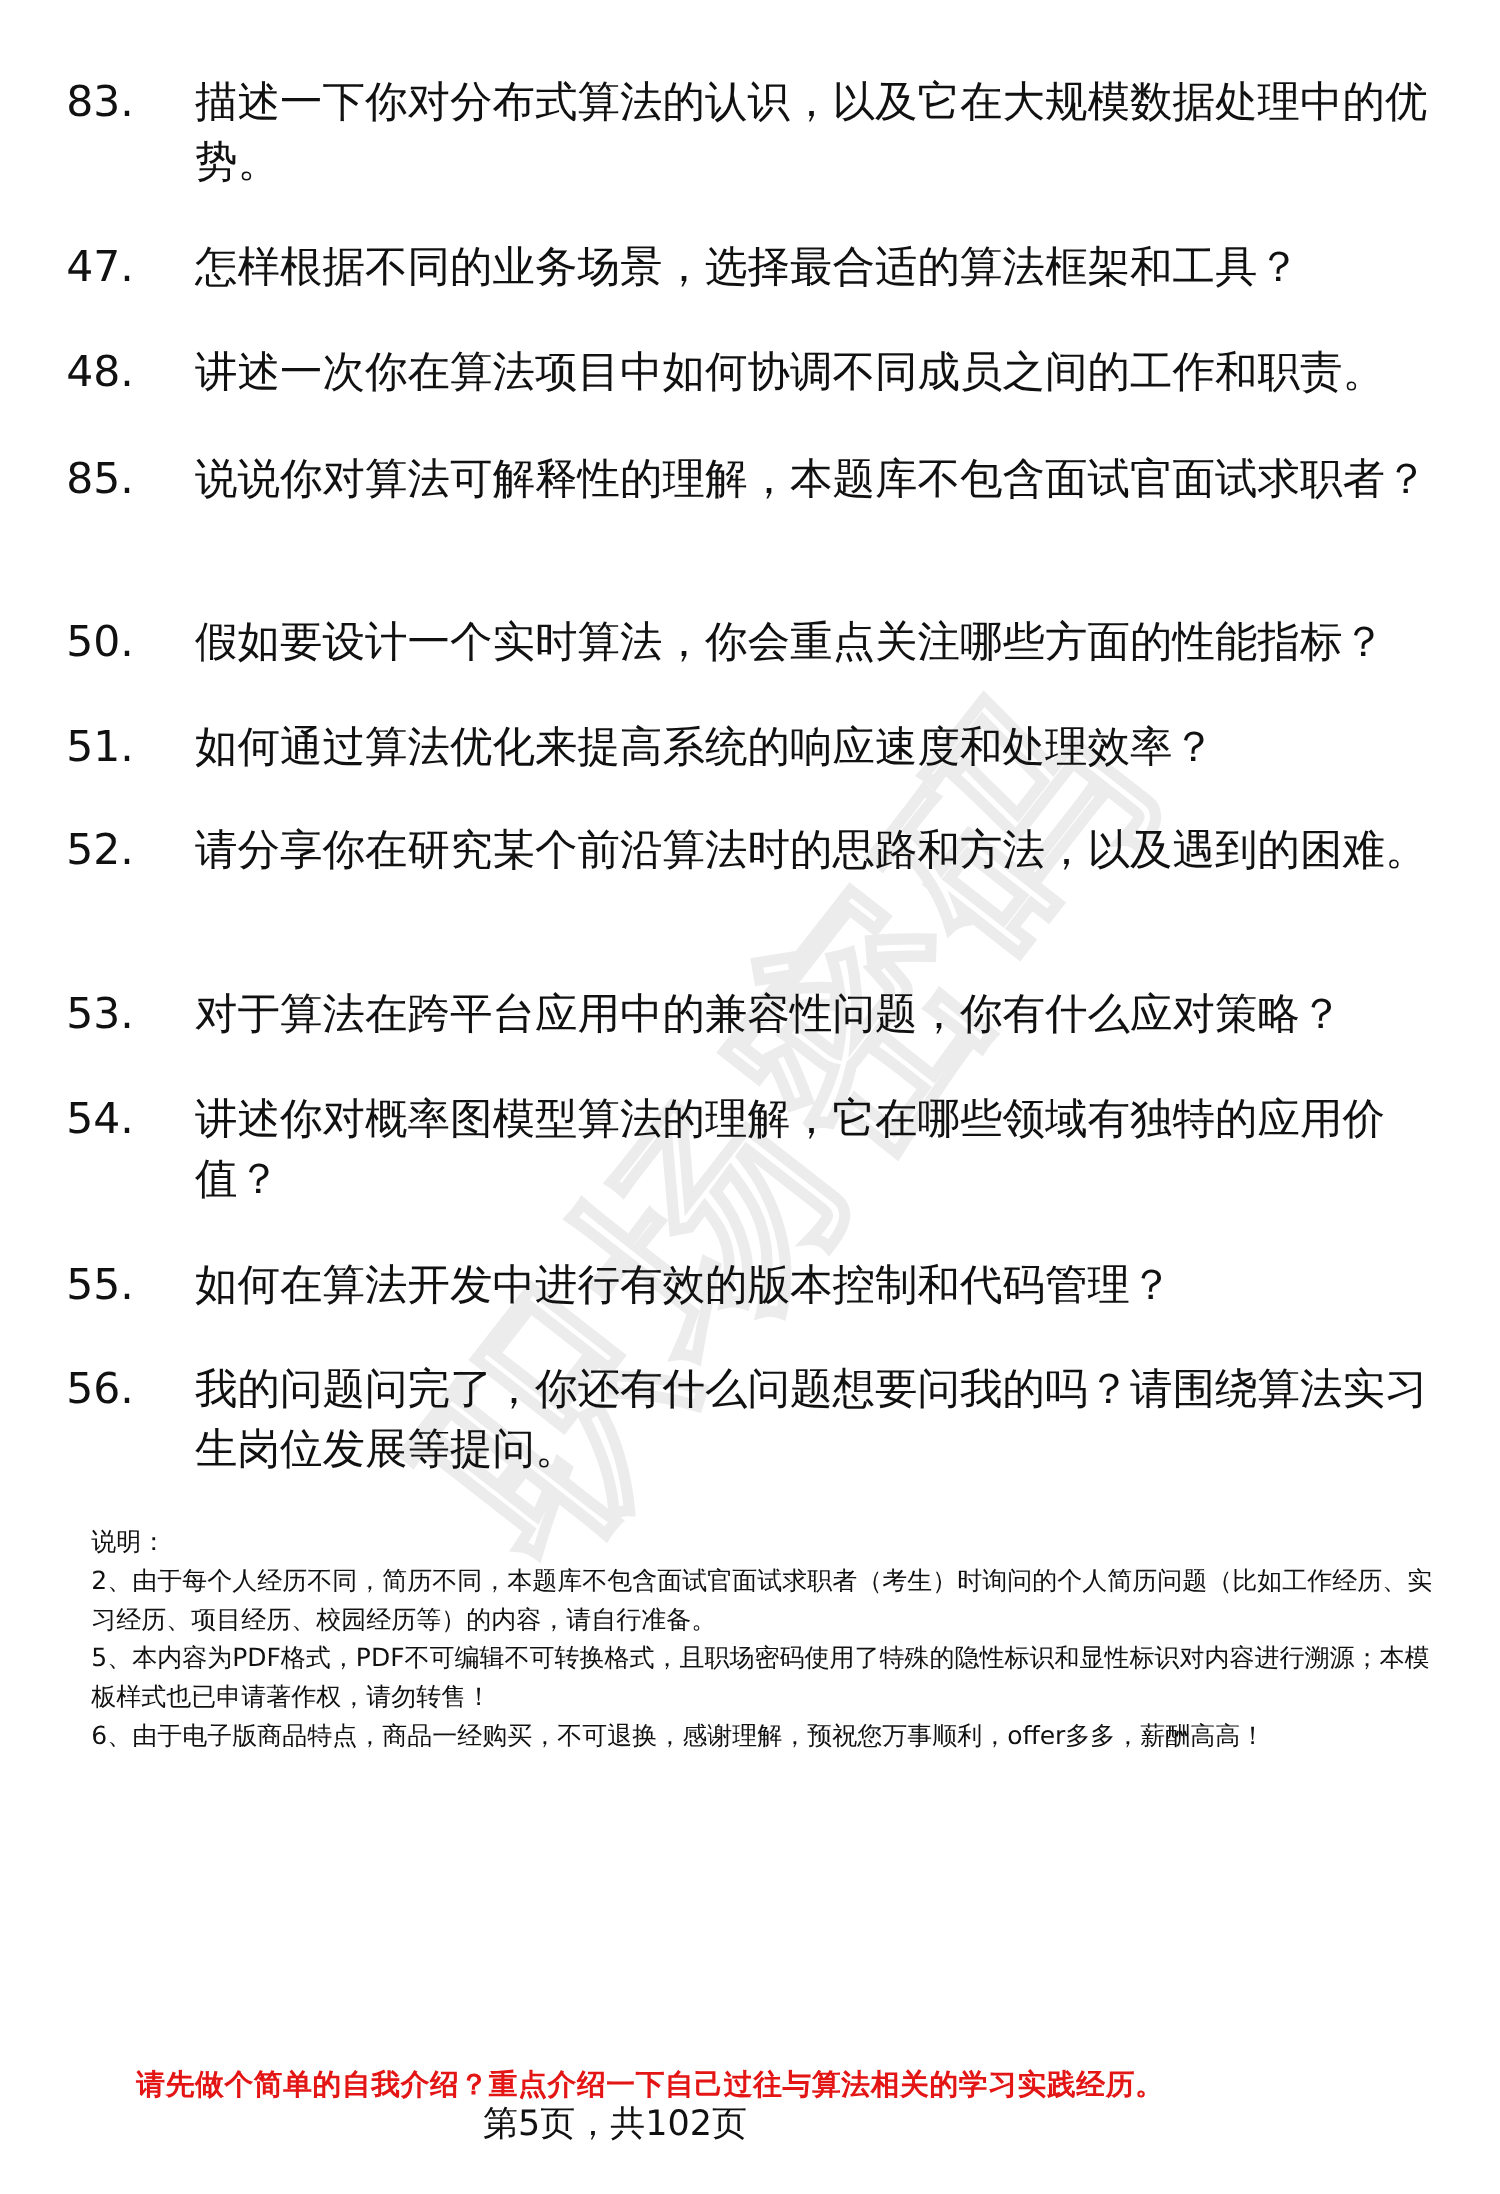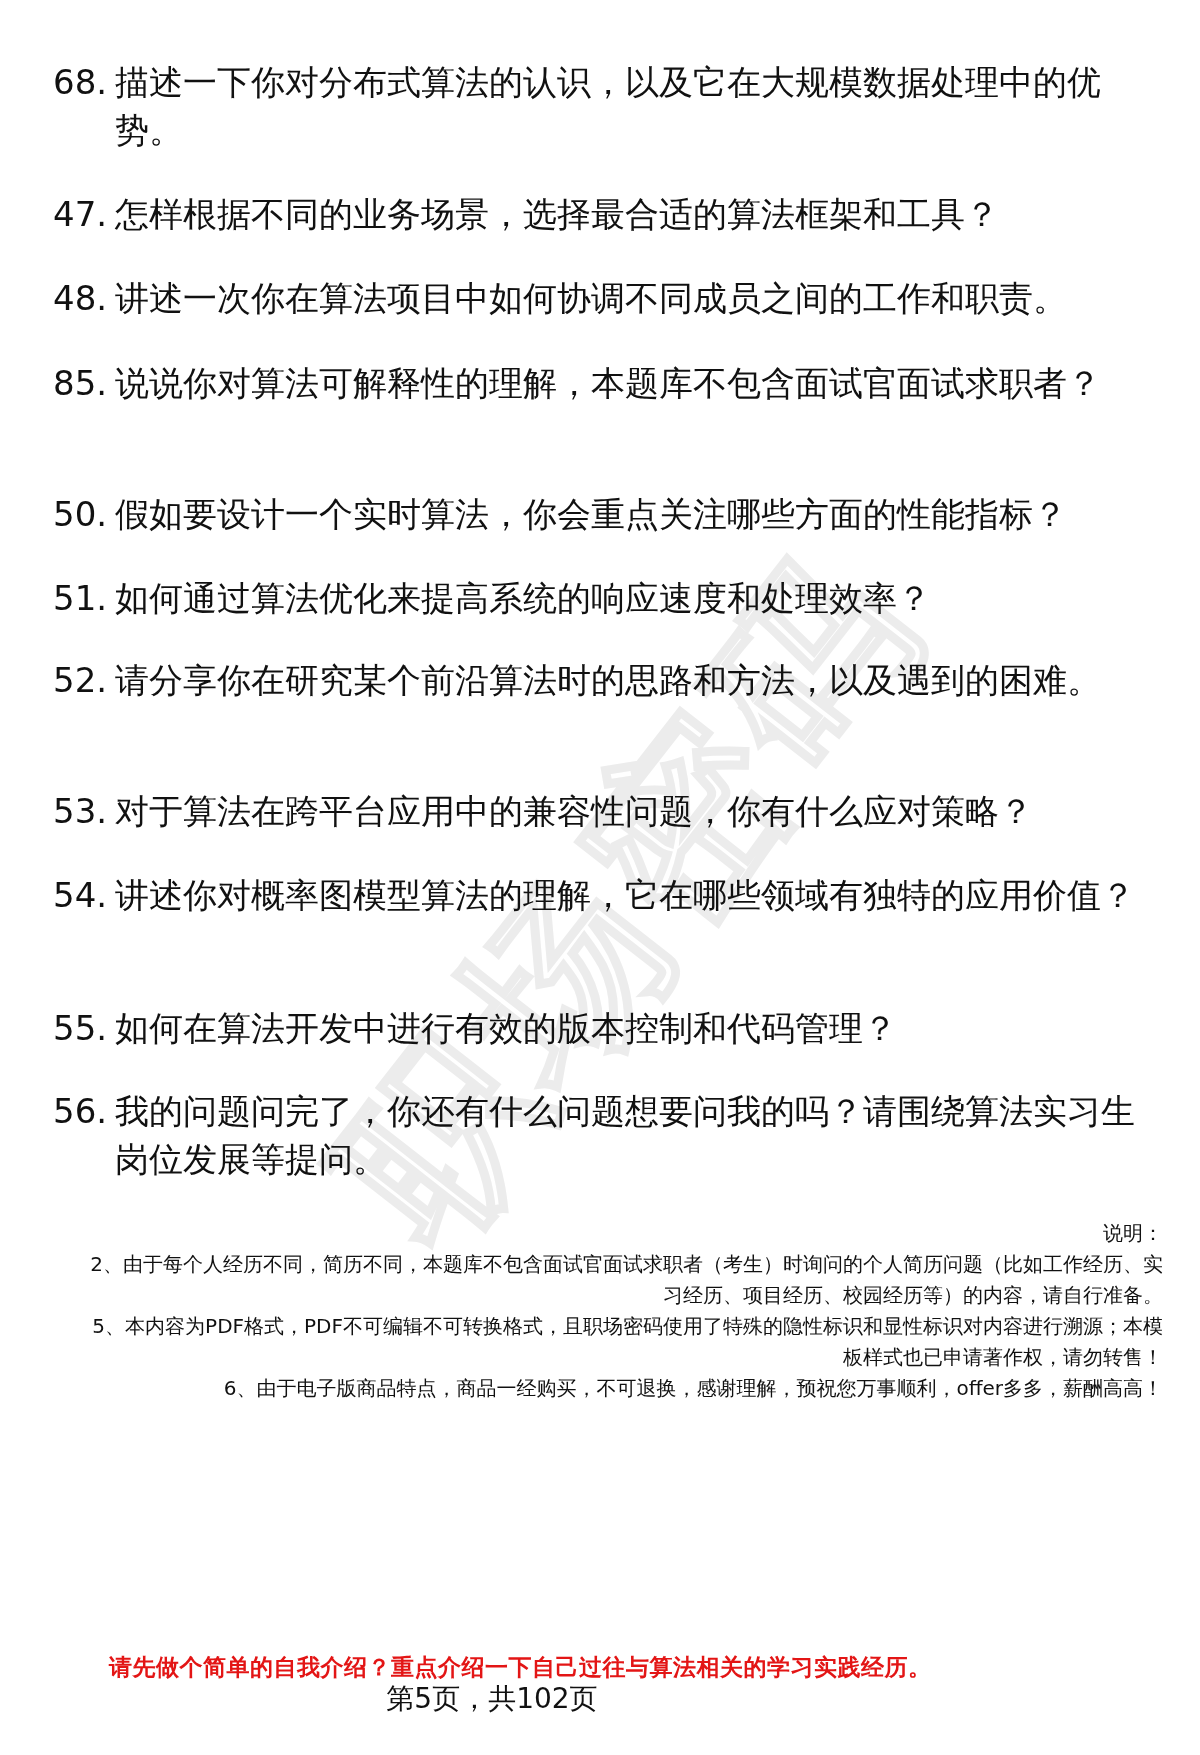--- a/index.html
+++ b/index.html
@@ -6,36 +6,36 @@
   body { width: 1200px; height: 1755px; position: relative; overflow: hidden;
          font-family: "DejaVu Sans", "Liberation Sans", sans-serif; color: #111; }
   .watermark { position: absolute; left: 180px; top: 520px; width: 900px; height: 700px;
                pointer-events: none; z-index: 0; }
   .watermark span { position: absolute; left: 0; top: 250px; font-size: 190px; font-weight: bold;
                     color: transparent; -webkit-text-stroke: 3px #ececec; transform: rotate(-52deg);
                     transform-origin: 50% 50%; white-space: nowrap; letter-spacing: 10px; width: 900px; text-align:center; }
   .questions { position: absolute; left: 0; top: 0; width: 1200px; z-index: 1; }
   .q { position: absolute; left: 53px; width: 1110px; font-size: 34px; line-height: 48px; }
   .q .num { position: absolute; left: 0; top: 0; width: 70px; }
-  .q .text { display: block; margin-left: 62px; }
-  .notes { position: absolute; left: 73px; top: 1218px; width: 1090px; font-size: 20px; line-height: 31px; z-index: 1; color: #111; text-align: right; }
+  .q .text { display: block; margin-left: 103px; }
+  .notes { position: absolute; left: 73px; top: 1218px; width: 1090px; font-size: 20px; line-height: 31px; z-index: 1; color: #111; }
   .notes p { margin: 0; }
   .red-line { position: absolute; left: 73px; top: 1652px; font-size: 23px; font-weight: bold; color: #e31515; z-index: 1; white-space: nowrap; letter-spacing: 0.5px; margin-left: 36px; }
   .page-num { position: absolute; left: 0; width: 984px; top: 1680px; text-align: center; font-size: 28px; color: #111; z-index: 1; }
 </style>
 </head>
 <body>
 
 <div class="watermark">
   <span>职场密码</span>
 </div>
 
 <div class="questions">
   <div class="q" style="top:58px">
-    <span class="num">68.</span>
+    <span class="num">83.</span>
     <span class="text">描述一下你对分布式算法的认识，以及它在大规模数据处理中的优势。</span>
   </div>
   <div class="q" style="top:190px">
     <span class="num">47.</span>
     <span class="text">怎样根据不同的业务场景，选择最合适的算法框架和工具？</span>
   </div>
   <div class="q" style="top:274px">
     <span class="num">48.</span>
     <span class="text">讲述一次你在算法项目中如何协调不同成员之间的工作和职责。</span>
   </div>

